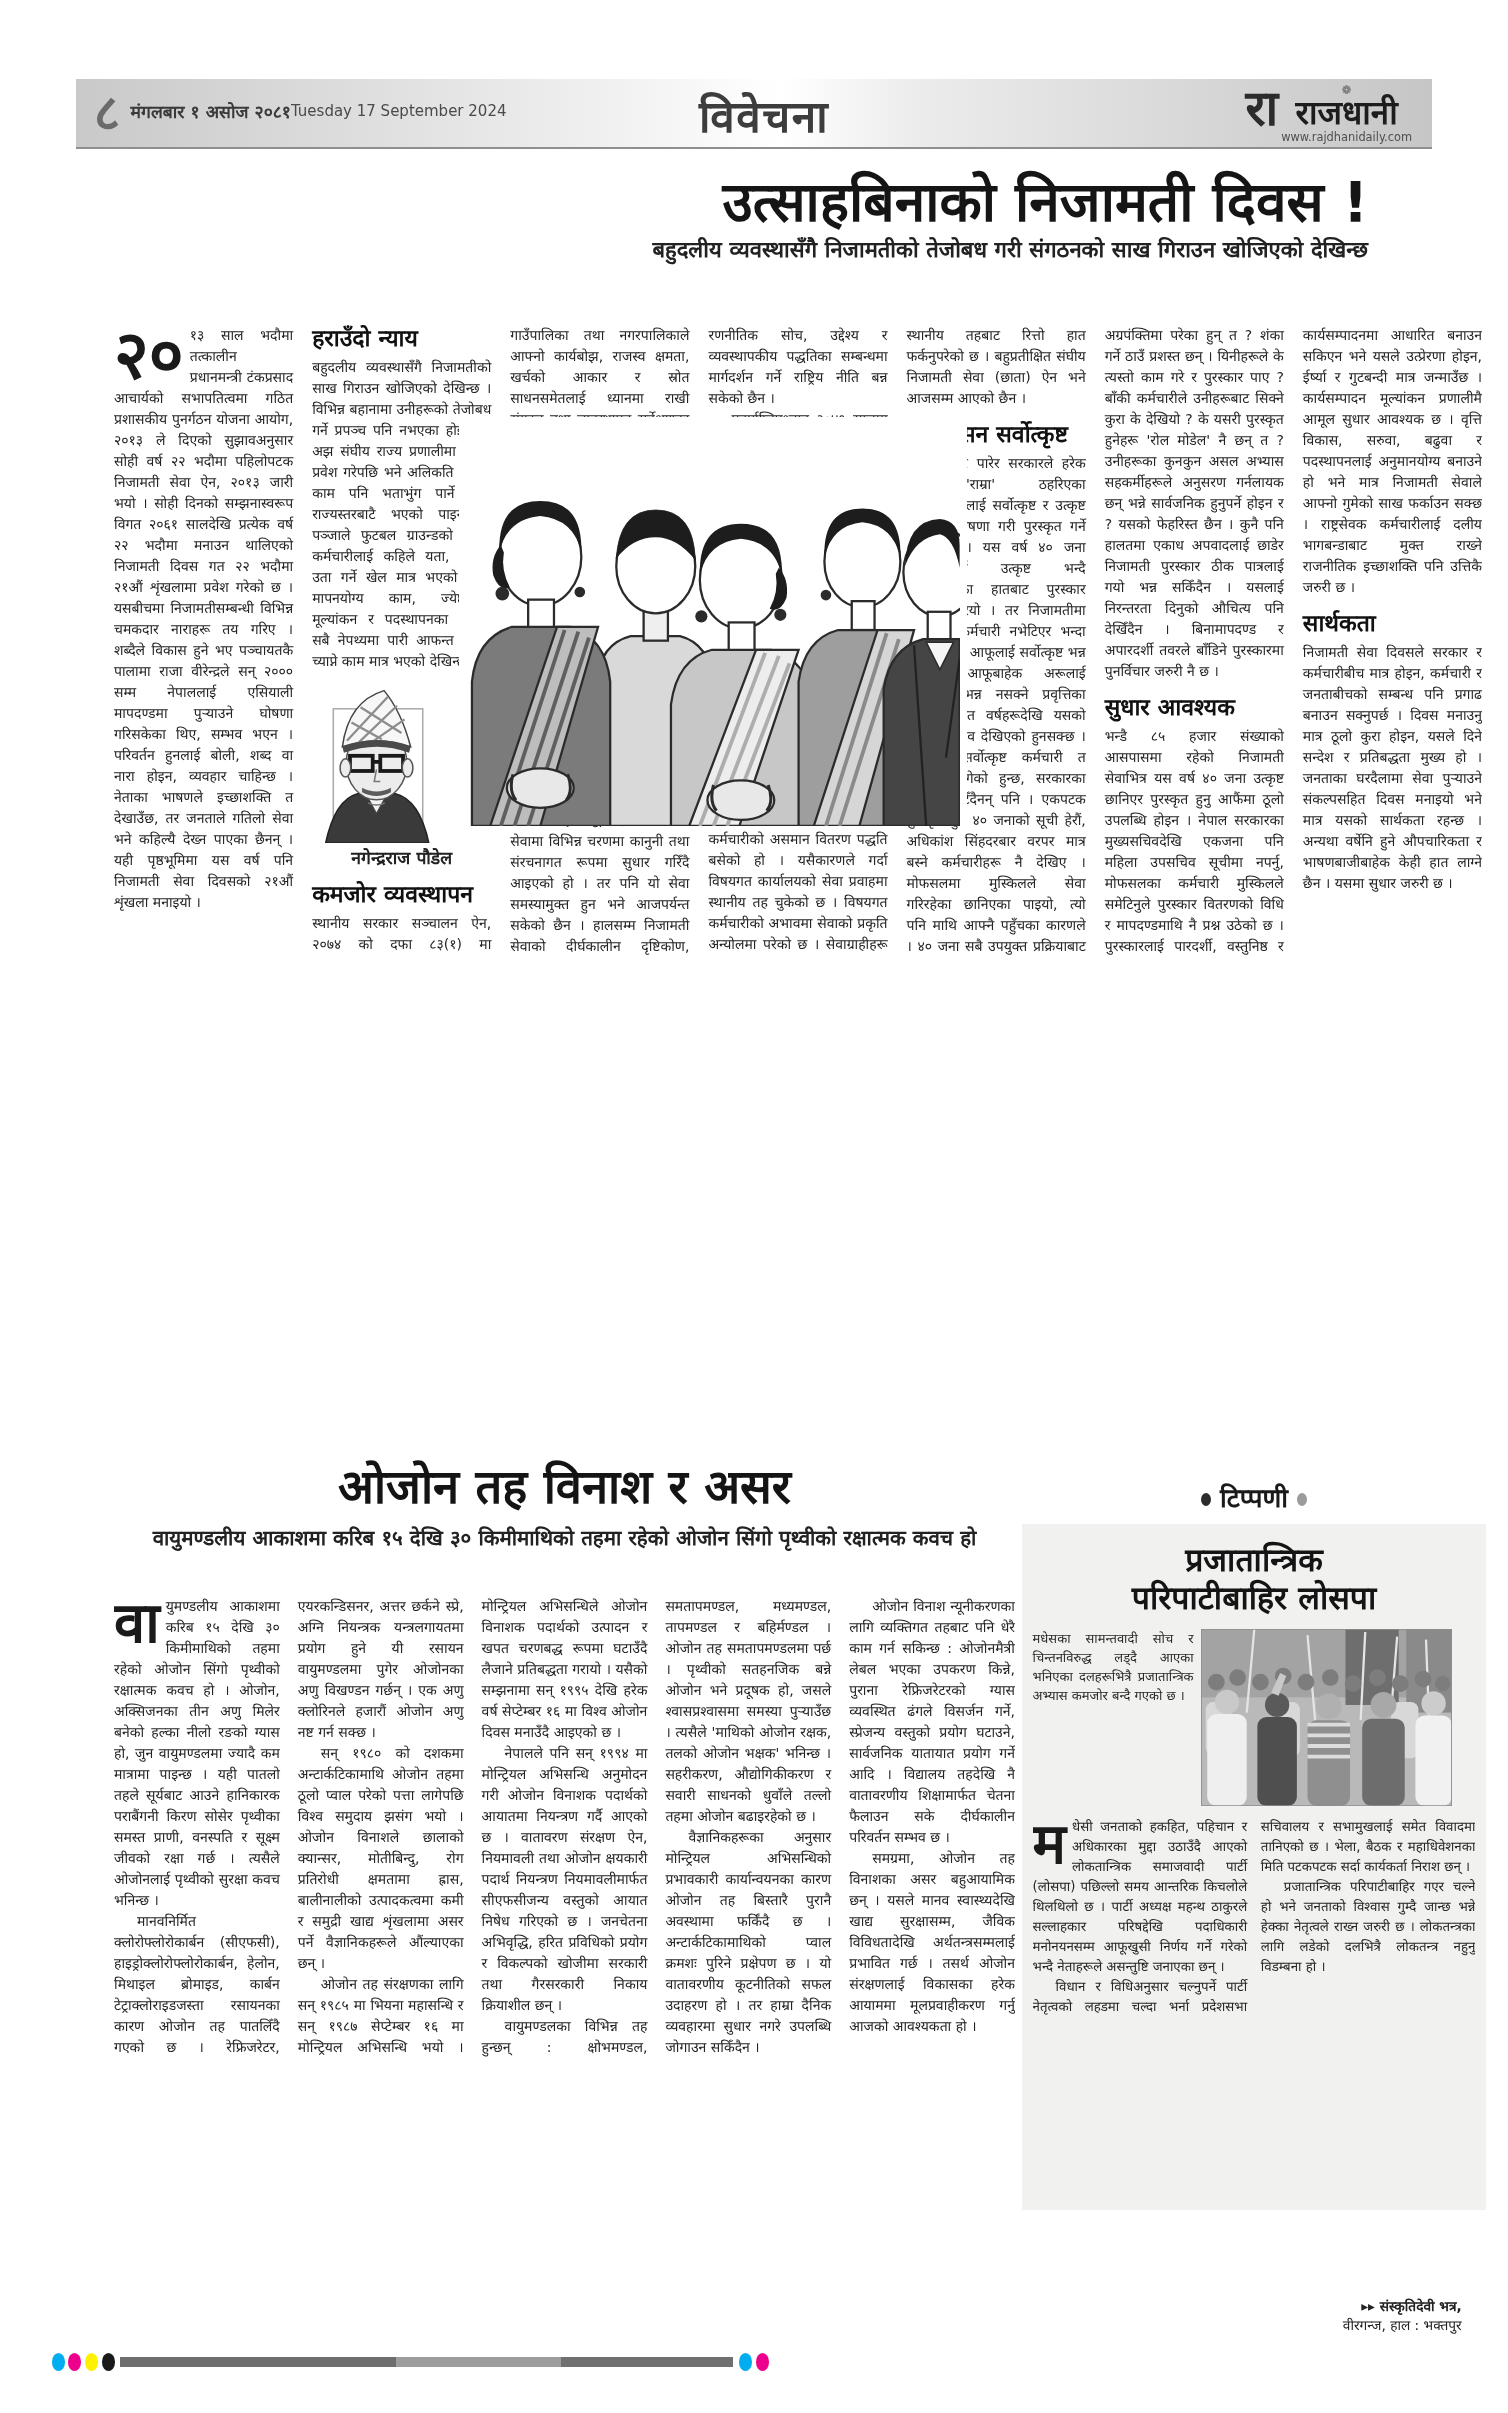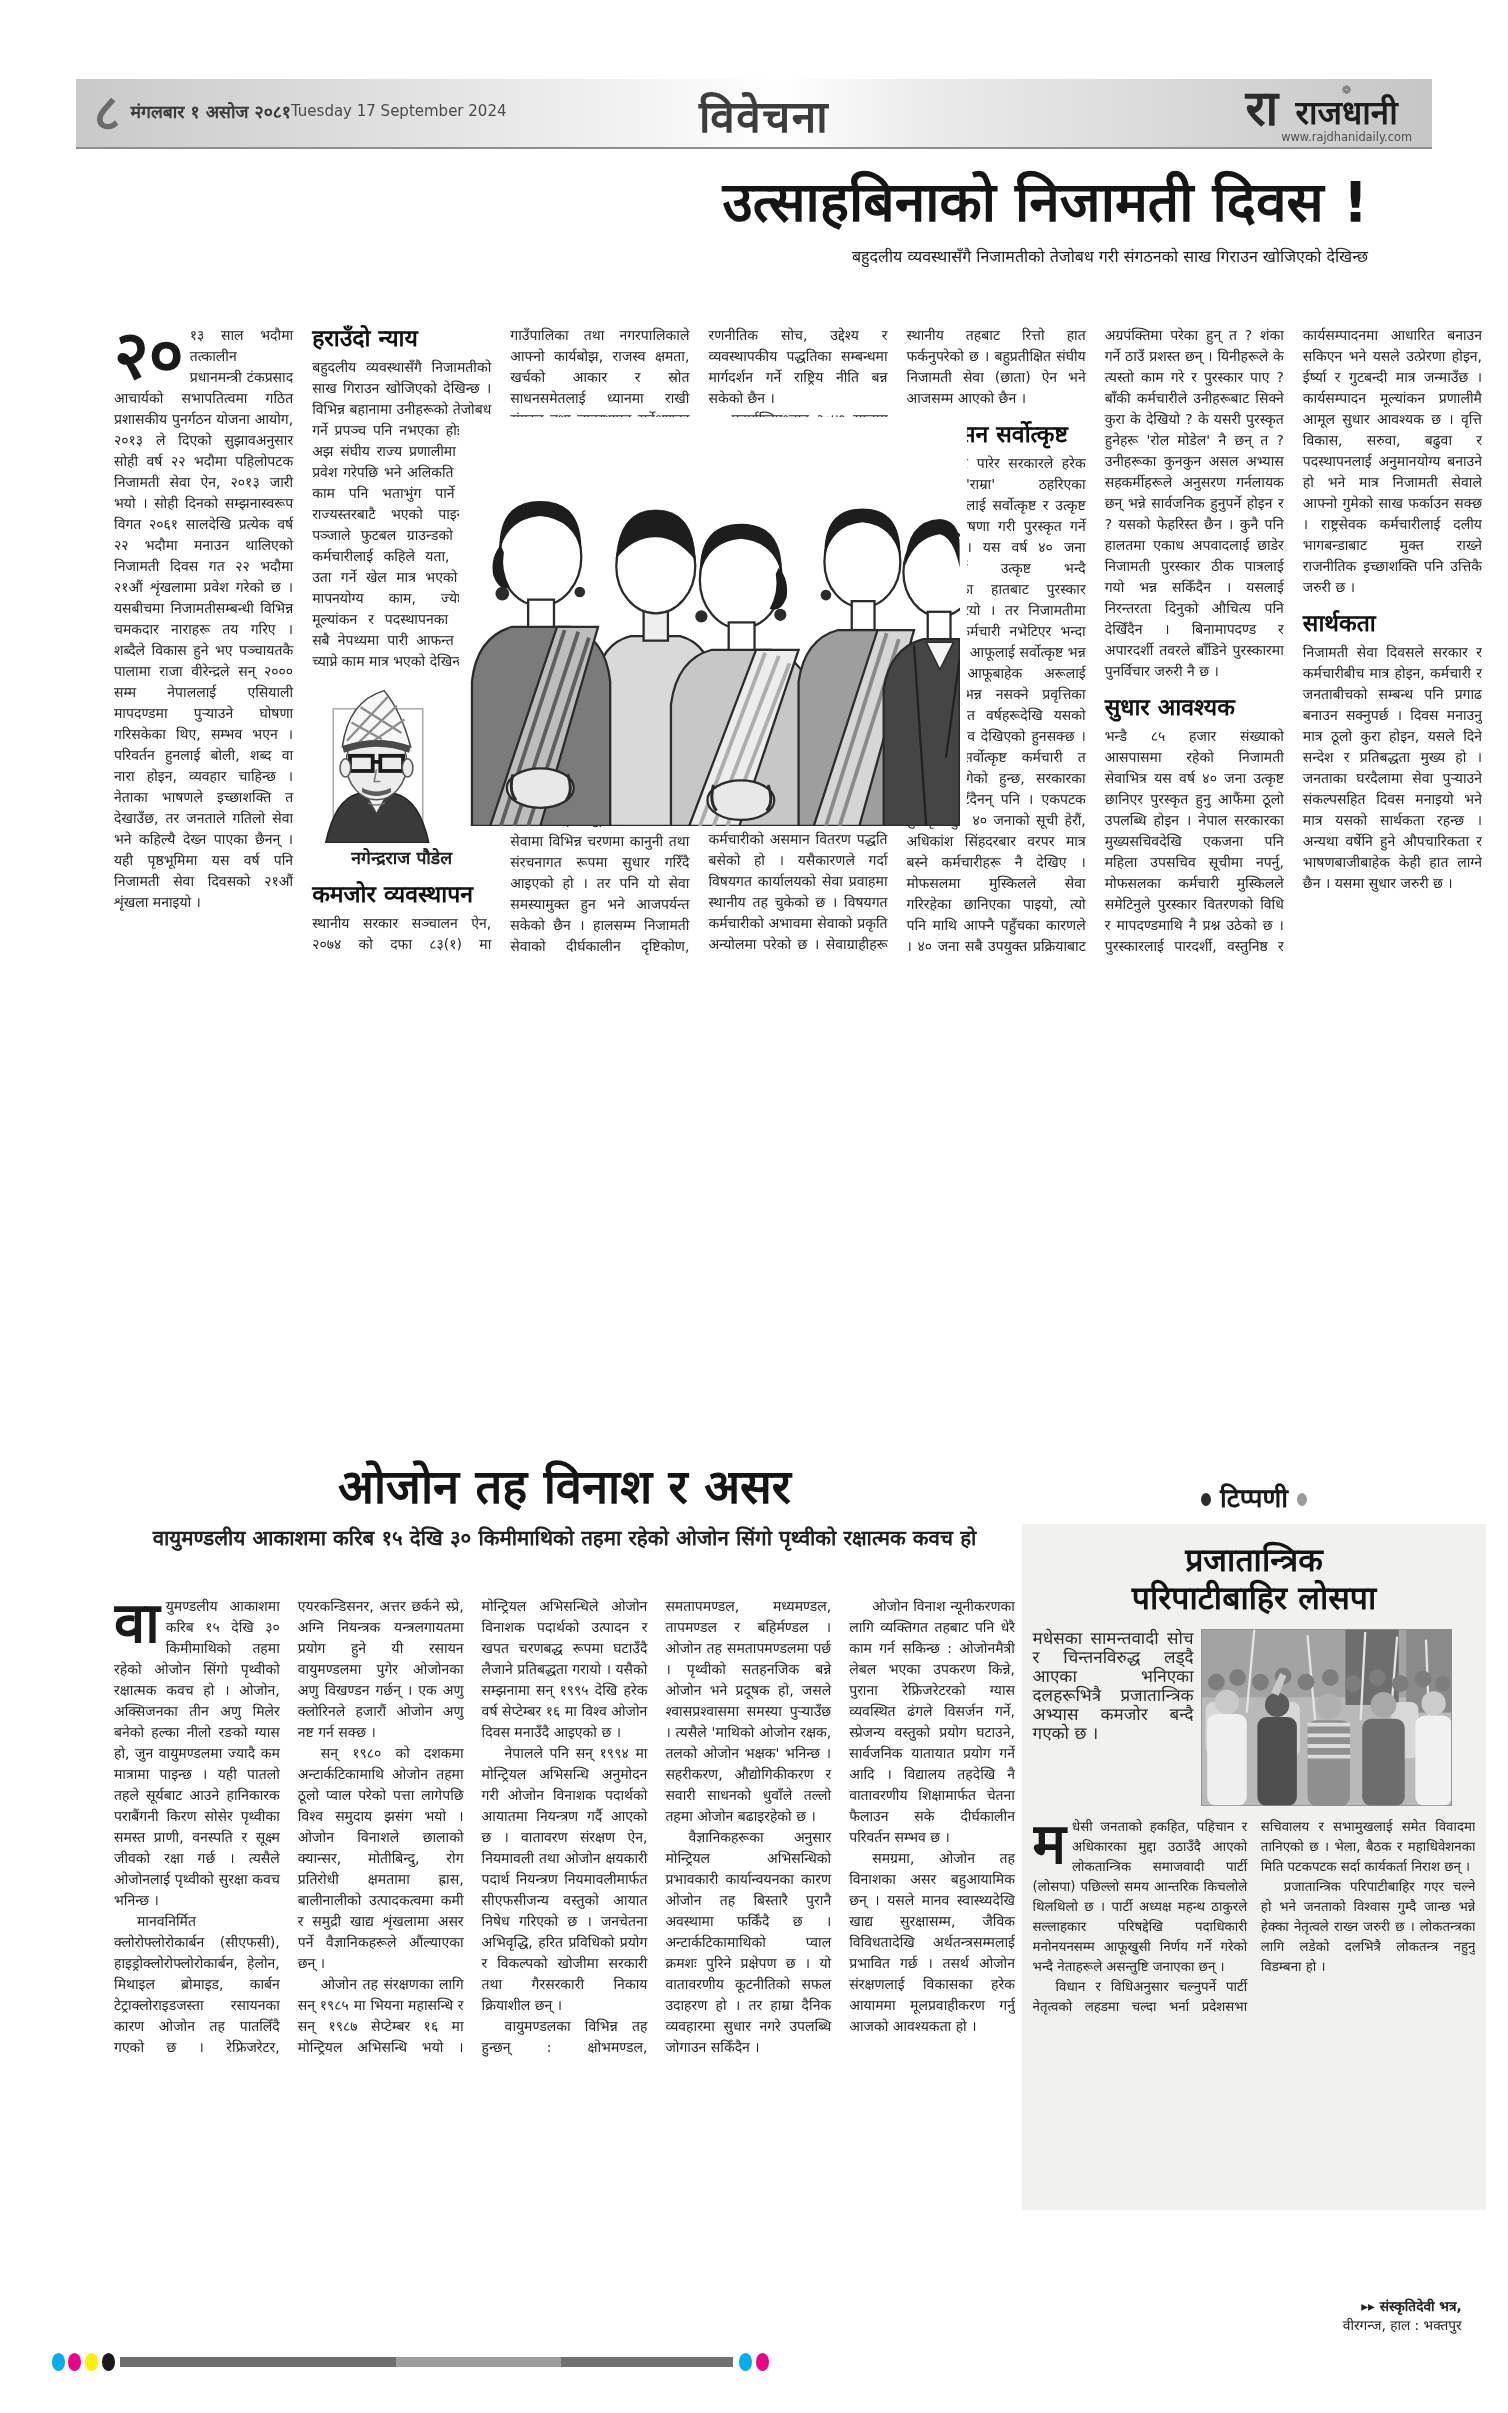--- a/index.html
+++ b/index.html
@@ -23,21 +23,21 @@
   }
   .logo-wrap{position:absolute;right:20px;top:4.6px;display:flex;align-items:flex-start;}
   .logo-ra{font-size:49px;font-weight:bold;color:#2c2c2c;line-height:1;margin-right:3px;}
   .logo-col{display:flex;flex-direction:column;align-items:center;}
   .logo-crest{font-size:12px;color:#5d5d5d;line-height:1;}
   .logo-name{font-size:33px;font-weight:bold;color:#1d1d1d;line-height:1.05;}
   .logo-web{font-size:11.4px;color:#4f4f4f;}
   
   .a1-headwrap{position:absolute;left:319px;top:172px;width:1049px;text-align:right;}
   .a1-headline{font-size:55px;font-weight:bold;color:#151515;line-height:1.1;margin:0;}
-  .a1-subtitle{font-size:16px;font-weight:normal;color:#222;margin-top:12px;}
+  .a1-subtitle{font-size:22px;font-weight:bold;color:#222;}
   .a1-body{
     position:absolute;left:114px;top:325px;width:1368px;height:1114px;
     column-count:7;column-gap:19px;overflow:hidden;text-align:justify;
     font-size:14px;line-height:21px;color:#242424;
   }
   .a1-body p,.a2-body p,.tp-body p{margin:0;text-indent:23px;}
   p.first{text-indent:0;}
   h3.subhead{font-size:23px;font-weight:bold;color:#111;margin:12px 0 6px;line-height:1.15;break-after:avoid;}
   .dropcap{float:left;font-size:67px;line-height:55px;font-weight:bold;color:#1a1a1a;padding:3px 6px 0 0;}
   .dropcap.small{font-size:56px;line-height:47px;}
@@ -64,21 +64,21 @@
   }
   .tp-label .dotL,.tp-label .dotR{display:inline-block;width:10px;height:13px;border-radius:50%;vertical-align:middle;margin:0 9px;}
   .tp-label .dotL{background:#2b2b2b;}
   .tp-label .dotR{background:#9b9b9b;}
   .tp-panel{
     position:absolute;left:1022px;top:1524px;width:464px;height:686px;background:#f1f1ef;
     box-sizing:border-box;padding:16.7px 10.6px 12px;
   }
   .tp-headline{text-align:center;font-size:32px;font-weight:bold;color:#141414;line-height:1.2;margin:0 0 12px;}
   .tp-toprow{display:flex;gap:7.6px;margin-bottom:10.6px;}
-  .tp-side{width:161px;font-size:17px;line-height:19px;text-align:justify;color:#2a2a2a;}
+  .tp-side{width:161px;font-size:13px;line-height:19px;text-align:justify;color:#2a2a2a;}
   .tp-photo{width:251px;height:177px;flex:0 0 auto;}
   .tp-body{column-count:2;column-gap:13.7px;height:471px;overflow:hidden;font-size:13.3px;line-height:20px;text-align:justify;color:#262626;}
   .tp-sig{margin-top:7.6px;text-align:right;font-size:13.7px;color:#222;padding-right:13.7px;}
   .tp-sig .sigline1{font-weight:bold;}
   
   .footer-mark{position:absolute;left:0;top:2353px;width:1508px;height:23px;}
   .fdot{position:absolute;width:13px;height:17.5px;border-radius:50%;}
   .fbar{position:absolute;left:103px;top:3.8px;width:613px;height:10px;
     background:linear-gradient(to right,#6e6e6e 0 45%,#9d9d9d 45% 72%,#707070 72% 100%);}
   .c-cyan{background:#00AEEF;} .c-mag{background:#EC008C;} .c-yel{background:#FFF200;} .c-blk{background:#1A1A1A;}

